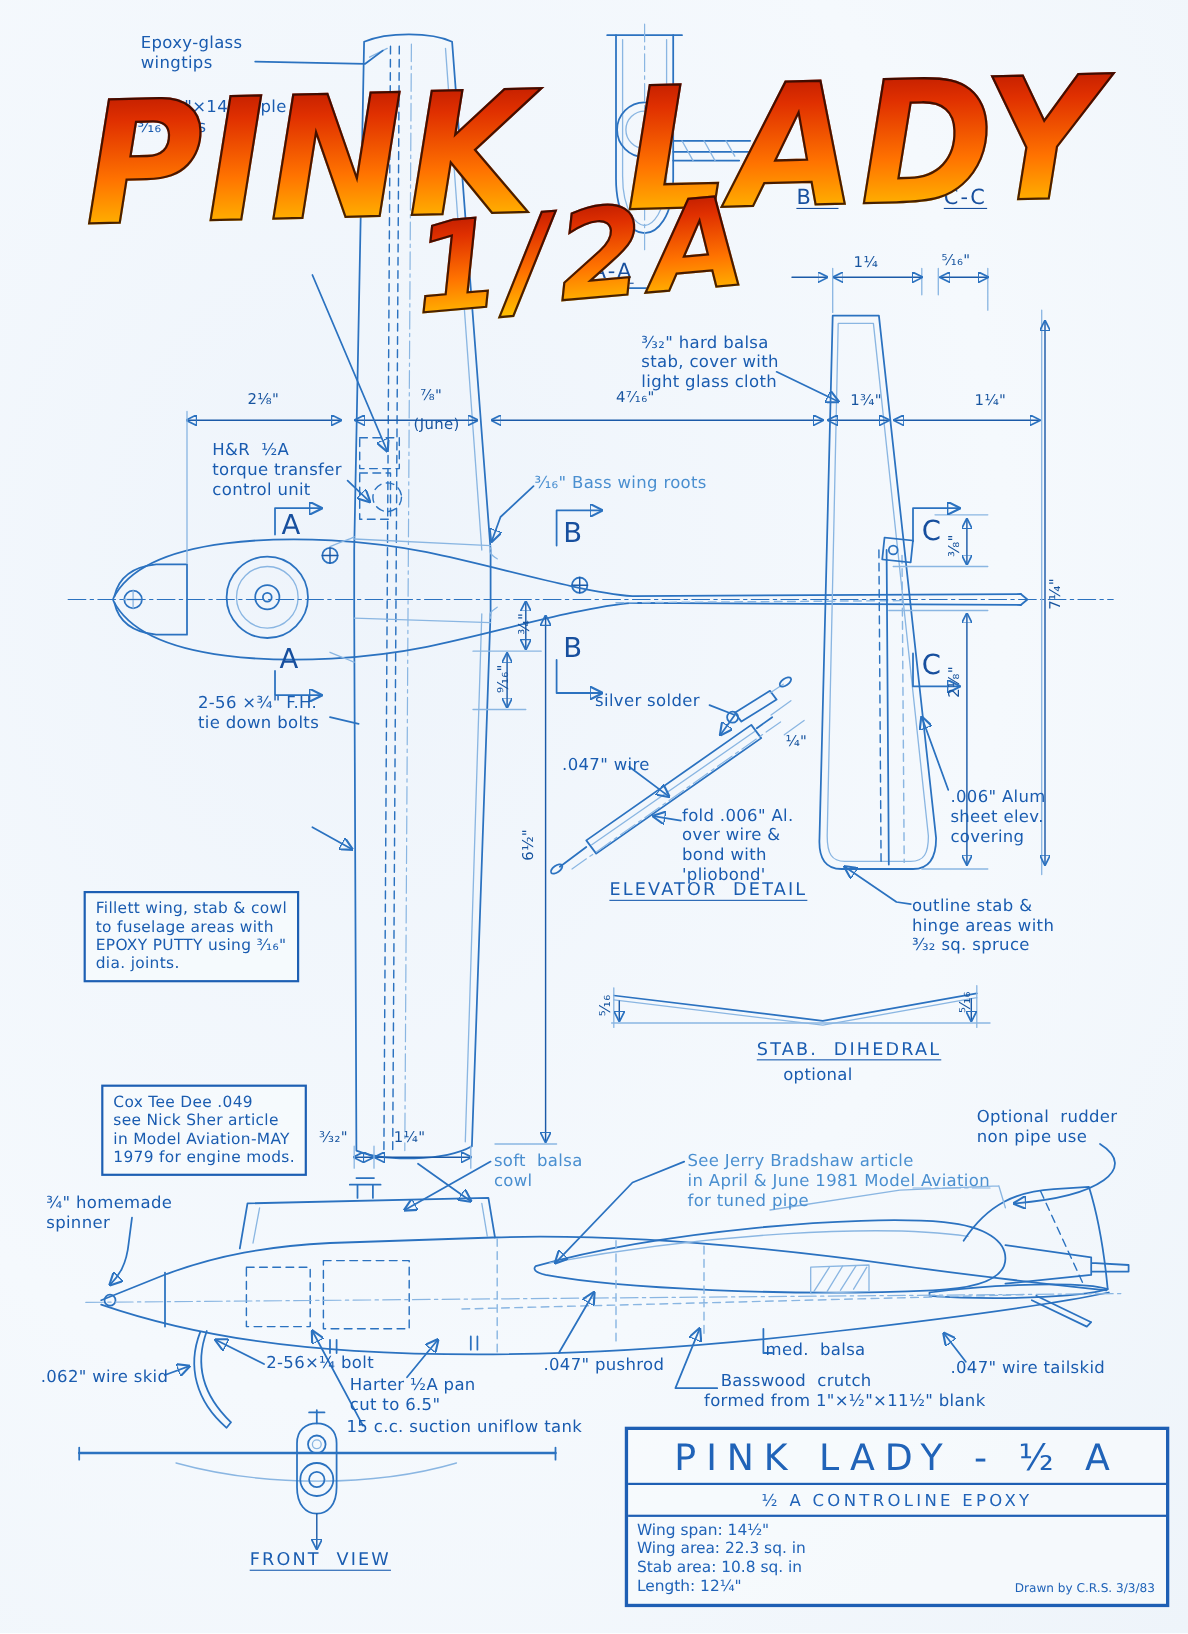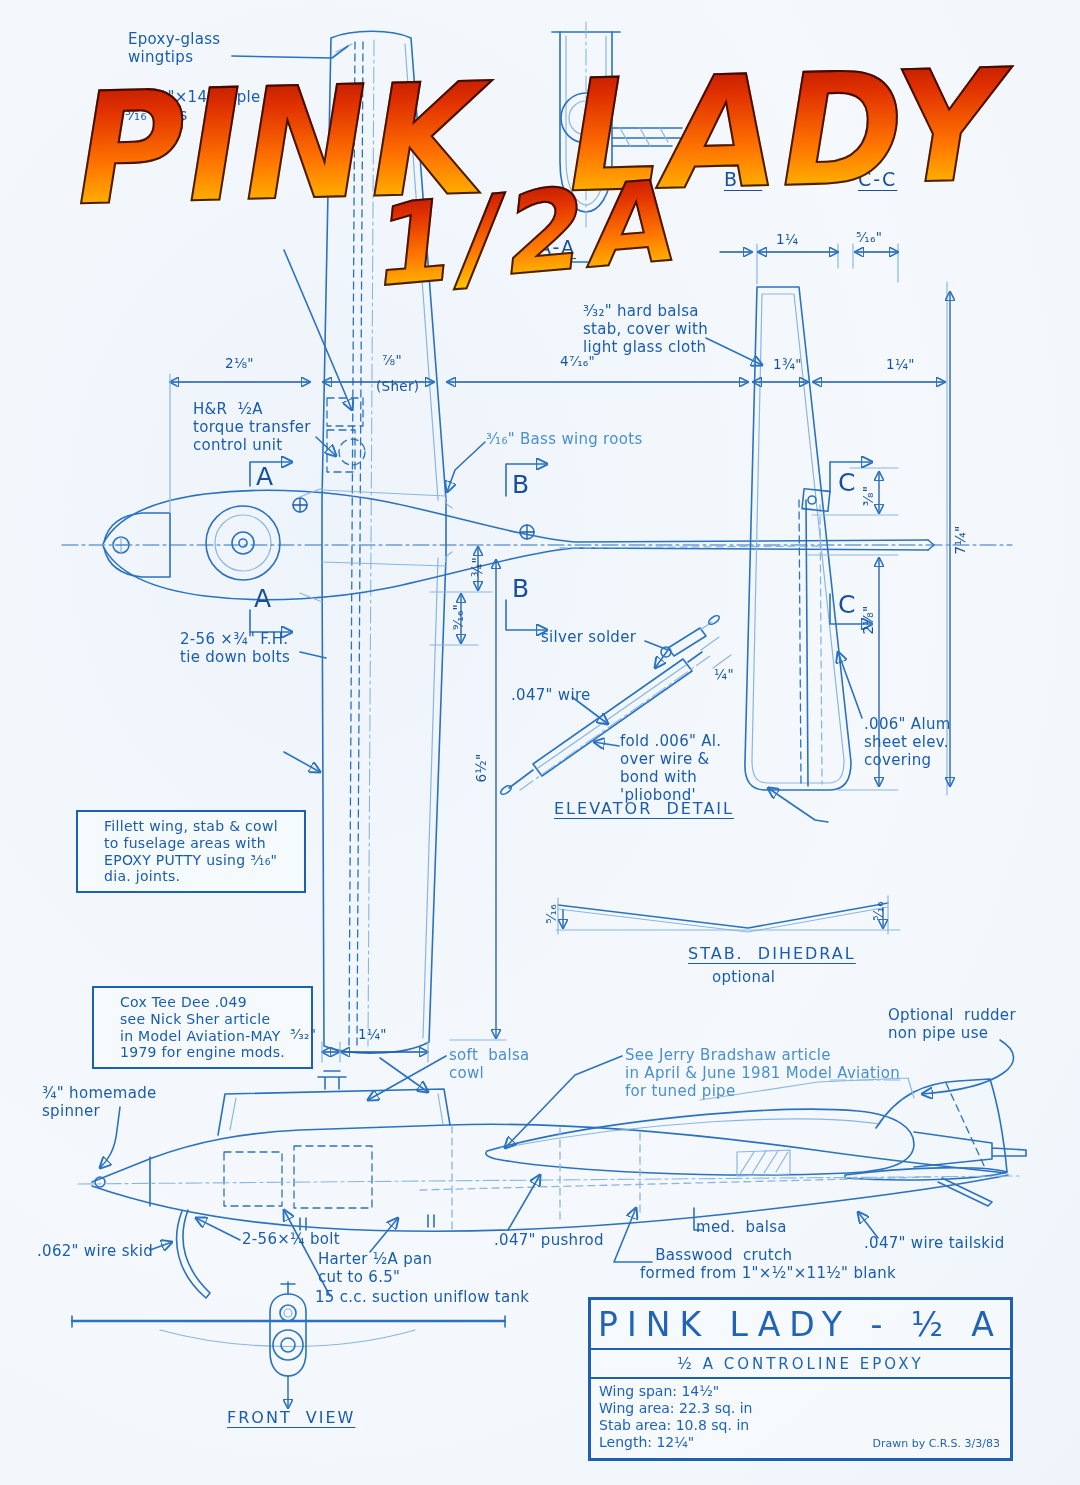--- a/index.html
+++ b/index.html
@@ -16,33 +16,33 @@
   svg#art .bold{stroke-width:2.3;}
   .lbl{position:absolute;z-index:3;color:#1a5cb0;font-size:15px;line-height:1.2;
        white-space:pre;letter-spacing:.3px;}
   .lt-txt{color:#4a8fd0;}
   .dim{font-size:13.5px;color:#17549f;}
   .rot{transform:translate(-50%,-50%) rotate(-90deg);}
   .u{text-decoration:underline;text-underline-offset:4px;}
   .big{font-size:16px;letter-spacing:2px;}
   .sec{font-size:25px;color:#174f9e;letter-spacing:1px;}
   .secu{font-size:19px;color:#174f9e;letter-spacing:2px;text-decoration:underline;text-underline-offset:4px;}
-  .boxed{border:2px solid #1d5fb3;padding:6px 26px;background:rgba(246,250,253,.85);font-size:14px;}
+  .boxed{border:2px solid #1d5fb3;padding:6px 9px;background:rgba(246,250,253,.85);font-size:14px;}
   
   #logo-title,#logo-sub{position:absolute;z-index:5;font-weight:bold;font-style:italic;white-space:nowrap;
        background:linear-gradient(180deg,#a80f00 2%,#e03000 28%,#ff7300 58%,#ffc300 88%,#ffe24a 100%);
        -webkit-background-clip:text;background-clip:text;color:#e85400;-webkit-text-fill-color:transparent;
        -webkit-text-stroke:2px rgba(40,8,0,.85);
        text-shadow:none;}
   #logo-title{left:0;top:52px;width:1080px;text-align:center;font-size:148px;letter-spacing:2px;word-spacing:28px;
        transform:rotate(-1.5deg) scaleY(1.04);}
   #logo-sub{left:290px;top:168px;width:480px;text-align:center;font-size:112px;letter-spacing:6px;
        transform:rotate(-5deg);}
   
-  #title-block{position:absolute;left:588px;top:1297px;width:425px;height:164px;z-index:3;
+  #title-block{position:absolute;left:568px;top:1297px;width:495px;height:164px;z-index:3;
        border:3px solid #1e5fb4;background:rgba(248,251,254,.6);color:#2063b8;box-sizing:border-box;}
   .tb-name{height:48px;border-bottom:2px solid #1e5fb4;display:flex;align-items:center;justify-content:center;
        font-size:33px;letter-spacing:9px;}
   .tb-cat{height:27px;border-bottom:2px solid #1e5fb4;display:flex;align-items:center;justify-content:center;
        font-size:15px;letter-spacing:3px;}
   .tb-body{position:relative;padding:4px 8px;font-size:14px;line-height:1.22;}
   .tb-desc{white-space:pre;}
   .tb-drawn{position:absolute;right:10px;bottom:5px;font-size:11px;}
 </style>
 </head>
@@ -263,20 +263,23 @@
 <div class="lbl" style="left:541px;top:628px">silver solder</div>
 <div class="lbl" style="left:511px;top:686px">.047" wire</div>
 <div class="lbl" style="left:620px;top:732px">fold .006" Al.
 over wire &amp;
 bond with
 'pliobond'</div>
 <div class="lbl big u" style="left:554px;top:799px">ELEVATOR  DETAIL</div>
 <div class="lbl" style="left:864px;top:715px">.006" Alum
 sheet elev.
 covering</div>
+<div class="lbl" style="left:829px;top:814px">outline stab &amp;
+hinge areas with
+³⁄₃₂ sq. spruce</div>
 <div class="lbl big u" style="left:688px;top:944px">STAB.  DIHEDRAL</div>
 <div class="lbl" style="left:712px;top:968px;font-size:15px">optional</div>
 <div class="lbl" style="left:42px;top:1084px">¾" homemade
 spinner</div>
 <div class="lbl lt-txt" style="left:449px;top:1046px">soft  balsa
 cowl</div>
 <div class="lbl lt-txt" style="left:625px;top:1046px">See Jerry Bradshaw article
 in April &amp; June 1981 Model Aviation
 for tuned pipe</div>
 <div class="lbl" style="left:888px;top:1006px">Optional  rudder
@@ -288,21 +291,21 @@
 <div class="lbl" style="left:315px;top:1288px">15 c.c. suction uniflow tank</div>
 <div class="lbl" style="left:494px;top:1231px">.047" pushrod</div>
 <div class="lbl" style="left:696px;top:1218px">med.  balsa</div>
 <div class="lbl" style="left:640px;top:1246px">   Basswood  crutch
 formed from 1"×½"×11½" blank</div>
 <div class="lbl" style="left:864px;top:1234px">.047" wire tailskid</div>
 <div class="lbl big u" style="left:227px;top:1408px">FRONT  VIEW</div>
 
 <div class="lbl dim" style="left:225px;top:355px">2⅛"</div>
 <div class="lbl dim" style="left:382px;top:352px">⅞"</div>
-<div class="lbl dim" style="left:376px;top:378px">(Sher)</div>
+<div class="lbl dim" style="left:376px;top:378px">(June)</div>
 <div class="lbl dim" style="left:560px;top:353px">4⁷⁄₁₆"</div>
 <div class="lbl dim" style="left:773px;top:356px">1¾"</div>
 <div class="lbl dim" style="left:886px;top:356px">1¼"</div>
 <div class="lbl dim" style="left:776px;top:231px">1¼</div>
 <div class="lbl dim" style="left:856px;top:229px">⁵⁄₁₆"</div>
 <div class="lbl dim rot" style="left:868px;top:496px">³⁄₈"</div>
 <div class="lbl dim rot" style="left:960px;top:540px">7¼"</div>
 <div class="lbl dim rot" style="left:868px;top:620px">2⅛"</div>
 <div class="lbl dim rot" style="left:477px;top:567px">¾"</div>
 <div class="lbl dim rot" style="left:458px;top:617px">⁹⁄₁₆"</div>

